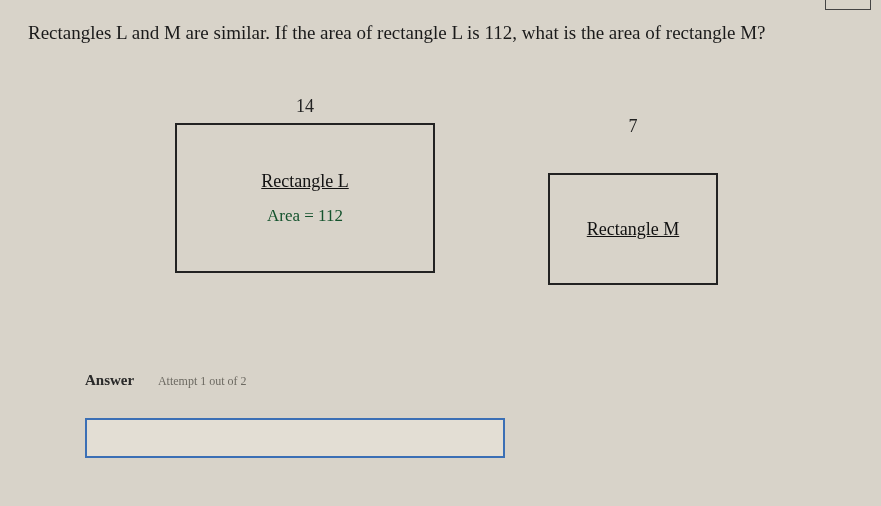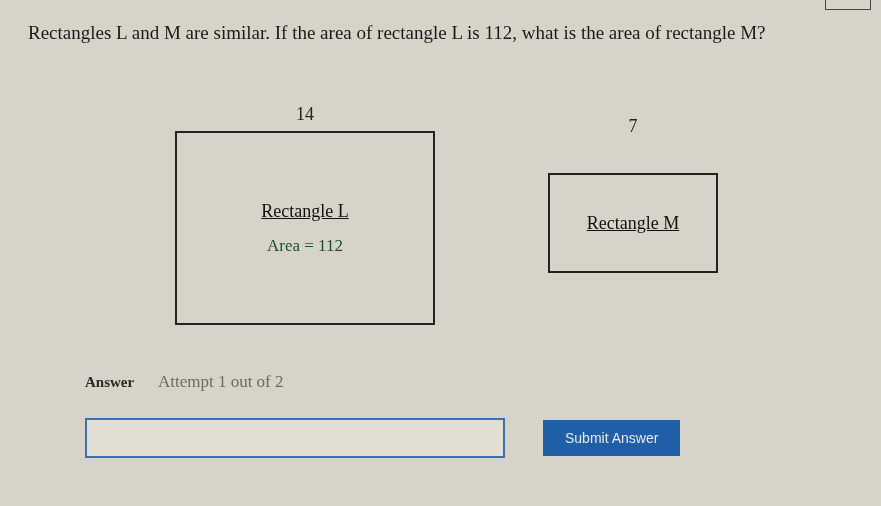--- a/index.html
+++ b/index.html
@@ -23,39 +23,39 @@
   .diagram-area {
     position: absolute;
     top: 88px;
     left: 0;
     right: 0;
     height: 220px;
   }
   .rect-group {
     position: absolute;
   }
-  .rect-L { left: 175px; top: 16px; }
+  .rect-L { left: 175px; top: 8px; }
   .rect-M { left: 548px; top: 28px; }
   .top-label {
     text-align: center;
     font-size: 18px;
     margin-bottom: 6px;
     color: #222;
   }
   .rect-box {
     border: 2px solid #222;
     background: transparent;
     display: flex;
     flex-direction: column;
     align-items: center;
     justify-content: center;
     gap: 14px;
   }
-  .rect-L .rect-box { width: 260px; height: 194px; }
-  .rect-M .rect-box { width: 170px; height: 100px; margin-top: 36px; }
+  .rect-L .rect-box { width: 260px; height: 150px; }
+  .rect-M .rect-box { width: 170px; height: 112px; margin-top: 36px; }
   .rect-name {
     font-size: 18px;
     text-decoration: underline;
     color: #111;
   }
   .rect-area {
     font-size: 17px;
     color: #14532d;
   }
   .answer-row {
@@ -64,21 +64,21 @@
     top: 372px;
     font-size: 15px;
   }
   .answer-label {
     font-weight: bold;
     color: #2a2a2a;
     margin-right: 20px;
   }
   .attempt {
     color: #6d6a62;
-    font-size: 17px;
+    font-size: 12px;
   }
   .input-row {
     position: absolute;
     left: 85px;
     top: 418px;
     display: flex;
     align-items: center;
     gap: 38px;
   }
   .answer-input {
@@ -136,14 +136,13 @@
   </div>
 </div>
 
 <div class="answer-row">
   <span class="answer-label">Answer</span>
   <span class="attempt">Attempt 1 out of 2</span>
 </div>
 
 <div class="input-row">
   <input type="text" class="answer-input" value="" style="">
-  <button class="submit-btn">Submit Answer</button>
 </div>
 
 </body></html>

